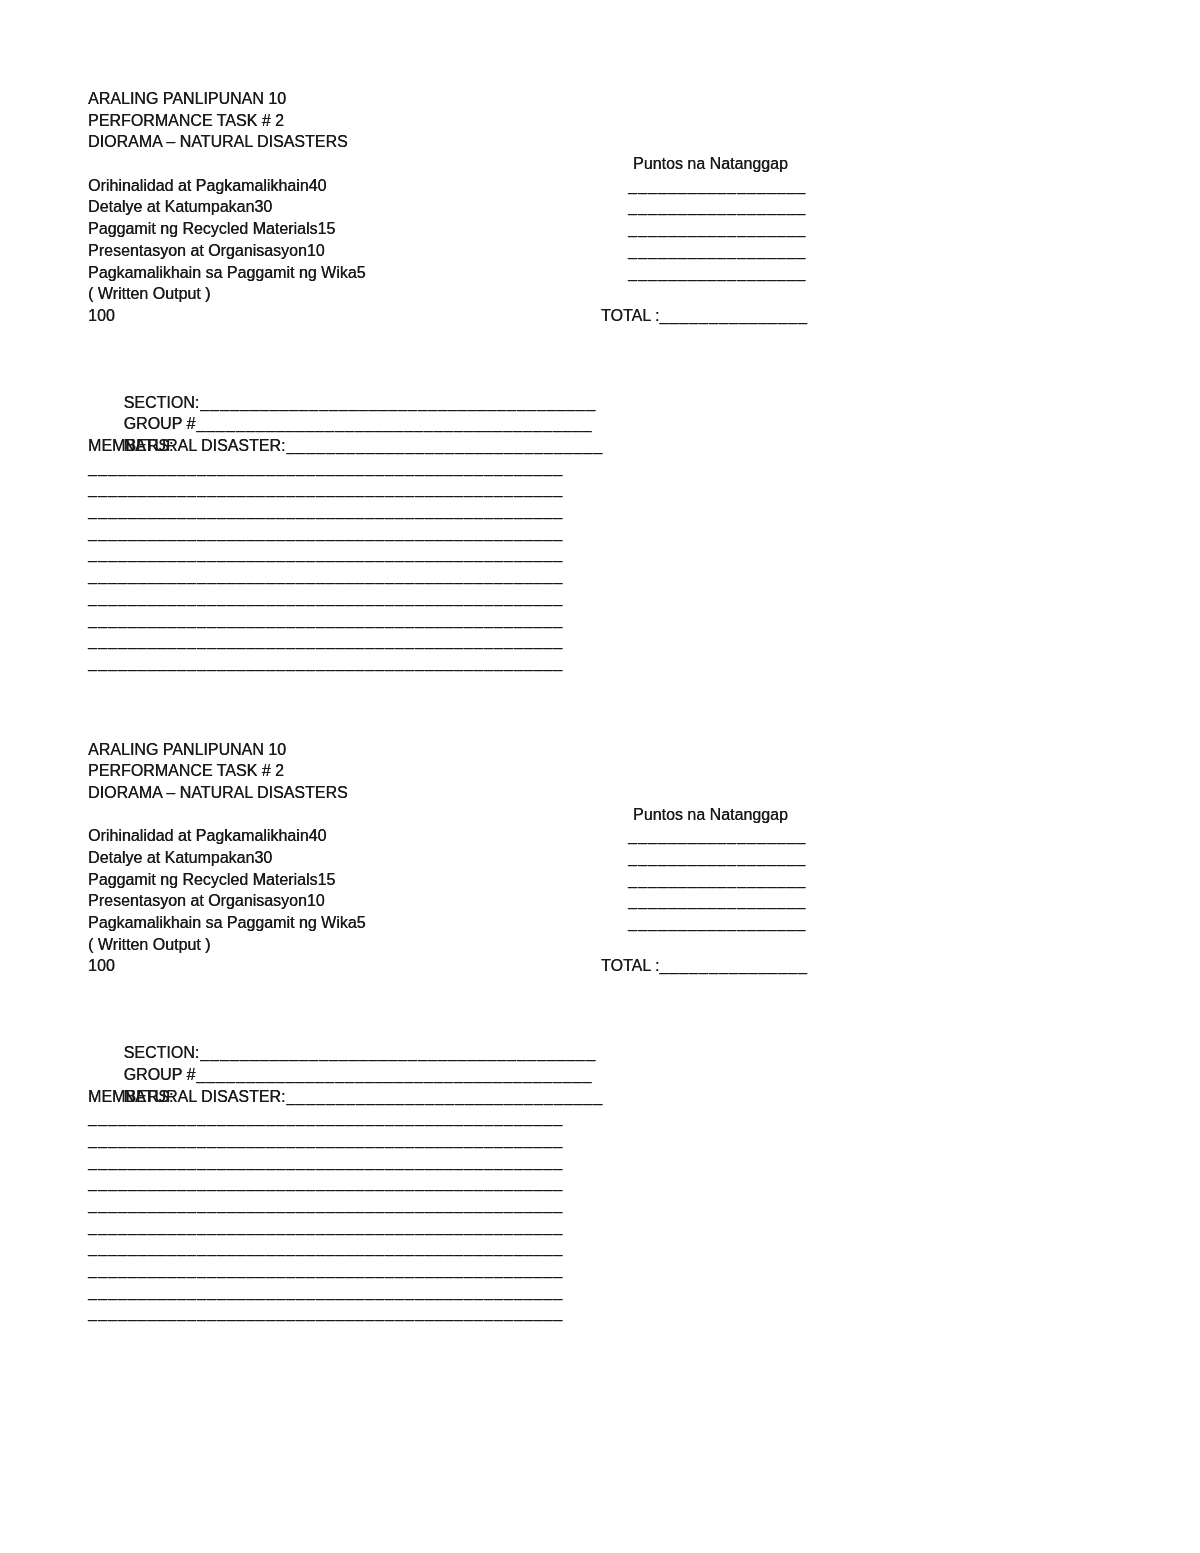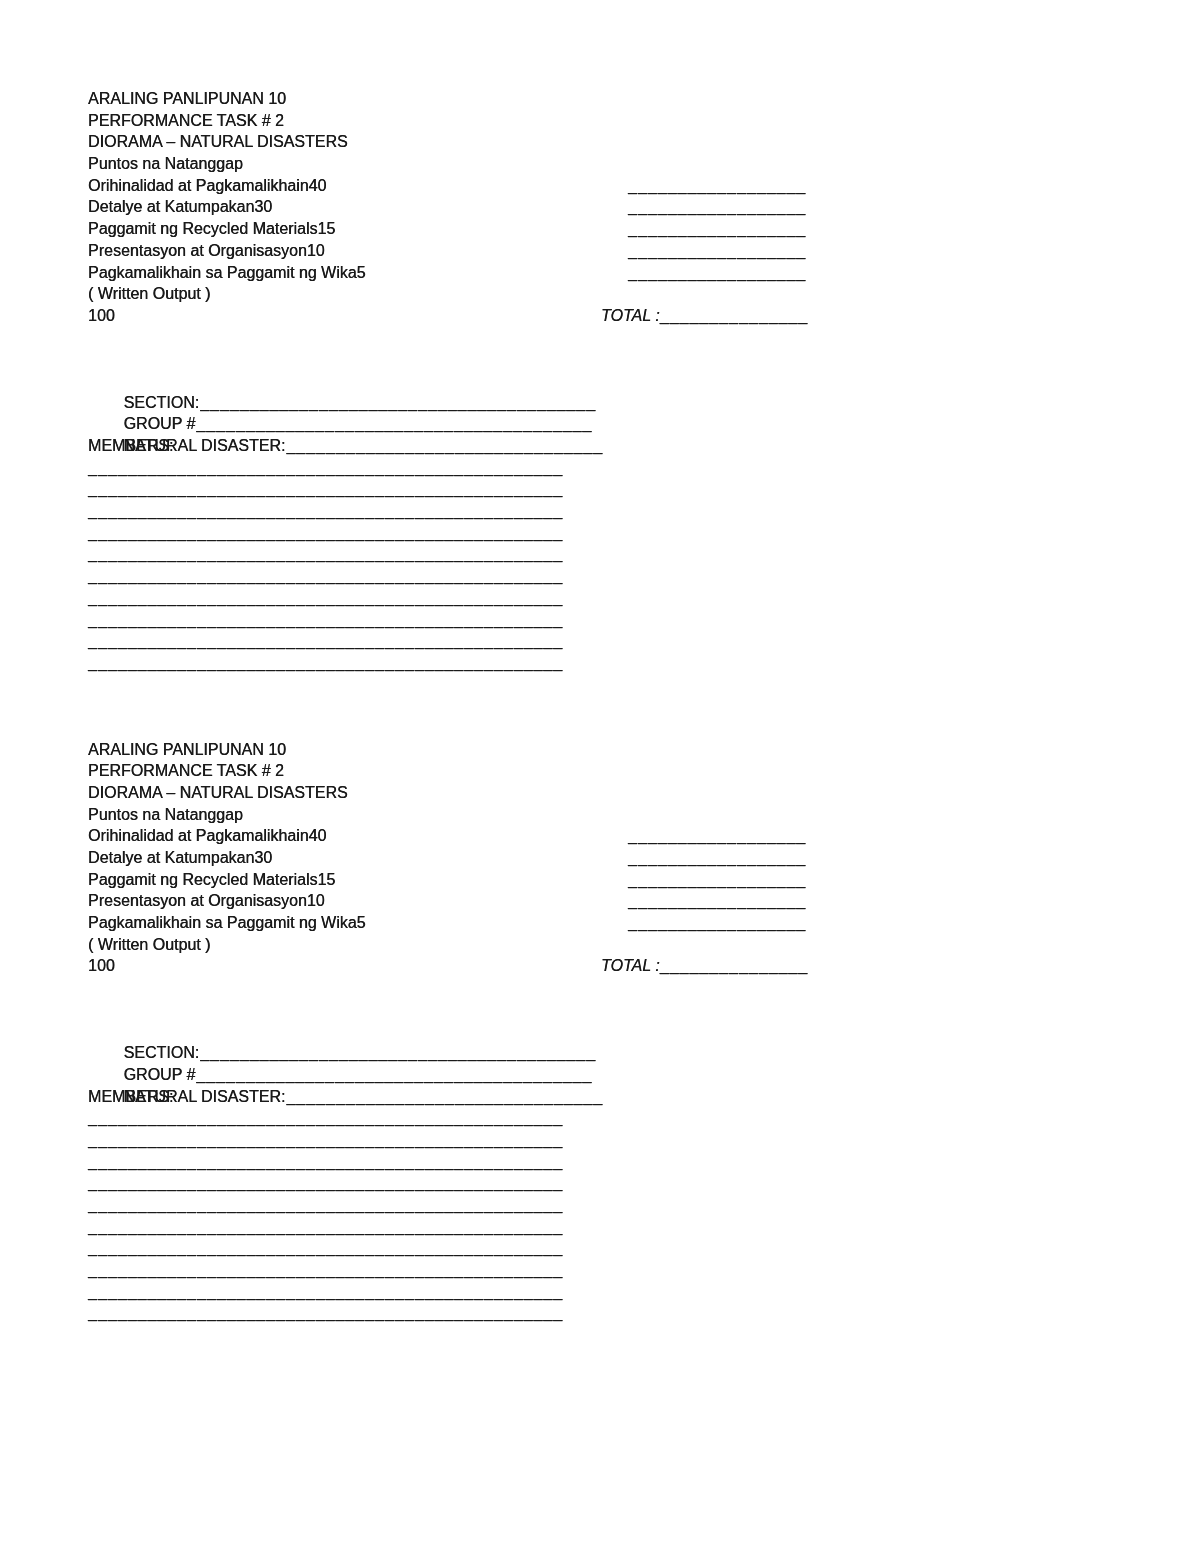--- a/index.html
+++ b/index.html
@@ -31,22 +31,22 @@
     width: 370px;
     display: flex;
     flex: 0 0 auto;
   }
   .pts { text-align: right; }
   .uline {
     letter-spacing: 1px;
     white-space: pre;
   }
   .score { margin-left: 170px; }
-  .points-header { }
-  .total-label { margin-left: 143px; font-style: italic; }
+  .points-header { margin-left: 545px; }
+  .total-label { margin-left: 143px; }
   .fields { margin-top: 43.4px; }
   .fieldrow .uline { margin-left: 1px; }
 </style>
 </head>
 <body>
 
 <div class="page">
 
   <div class="copy copy-1">
     <div class="row">ARALING PANLIPUNAN 10</div>

